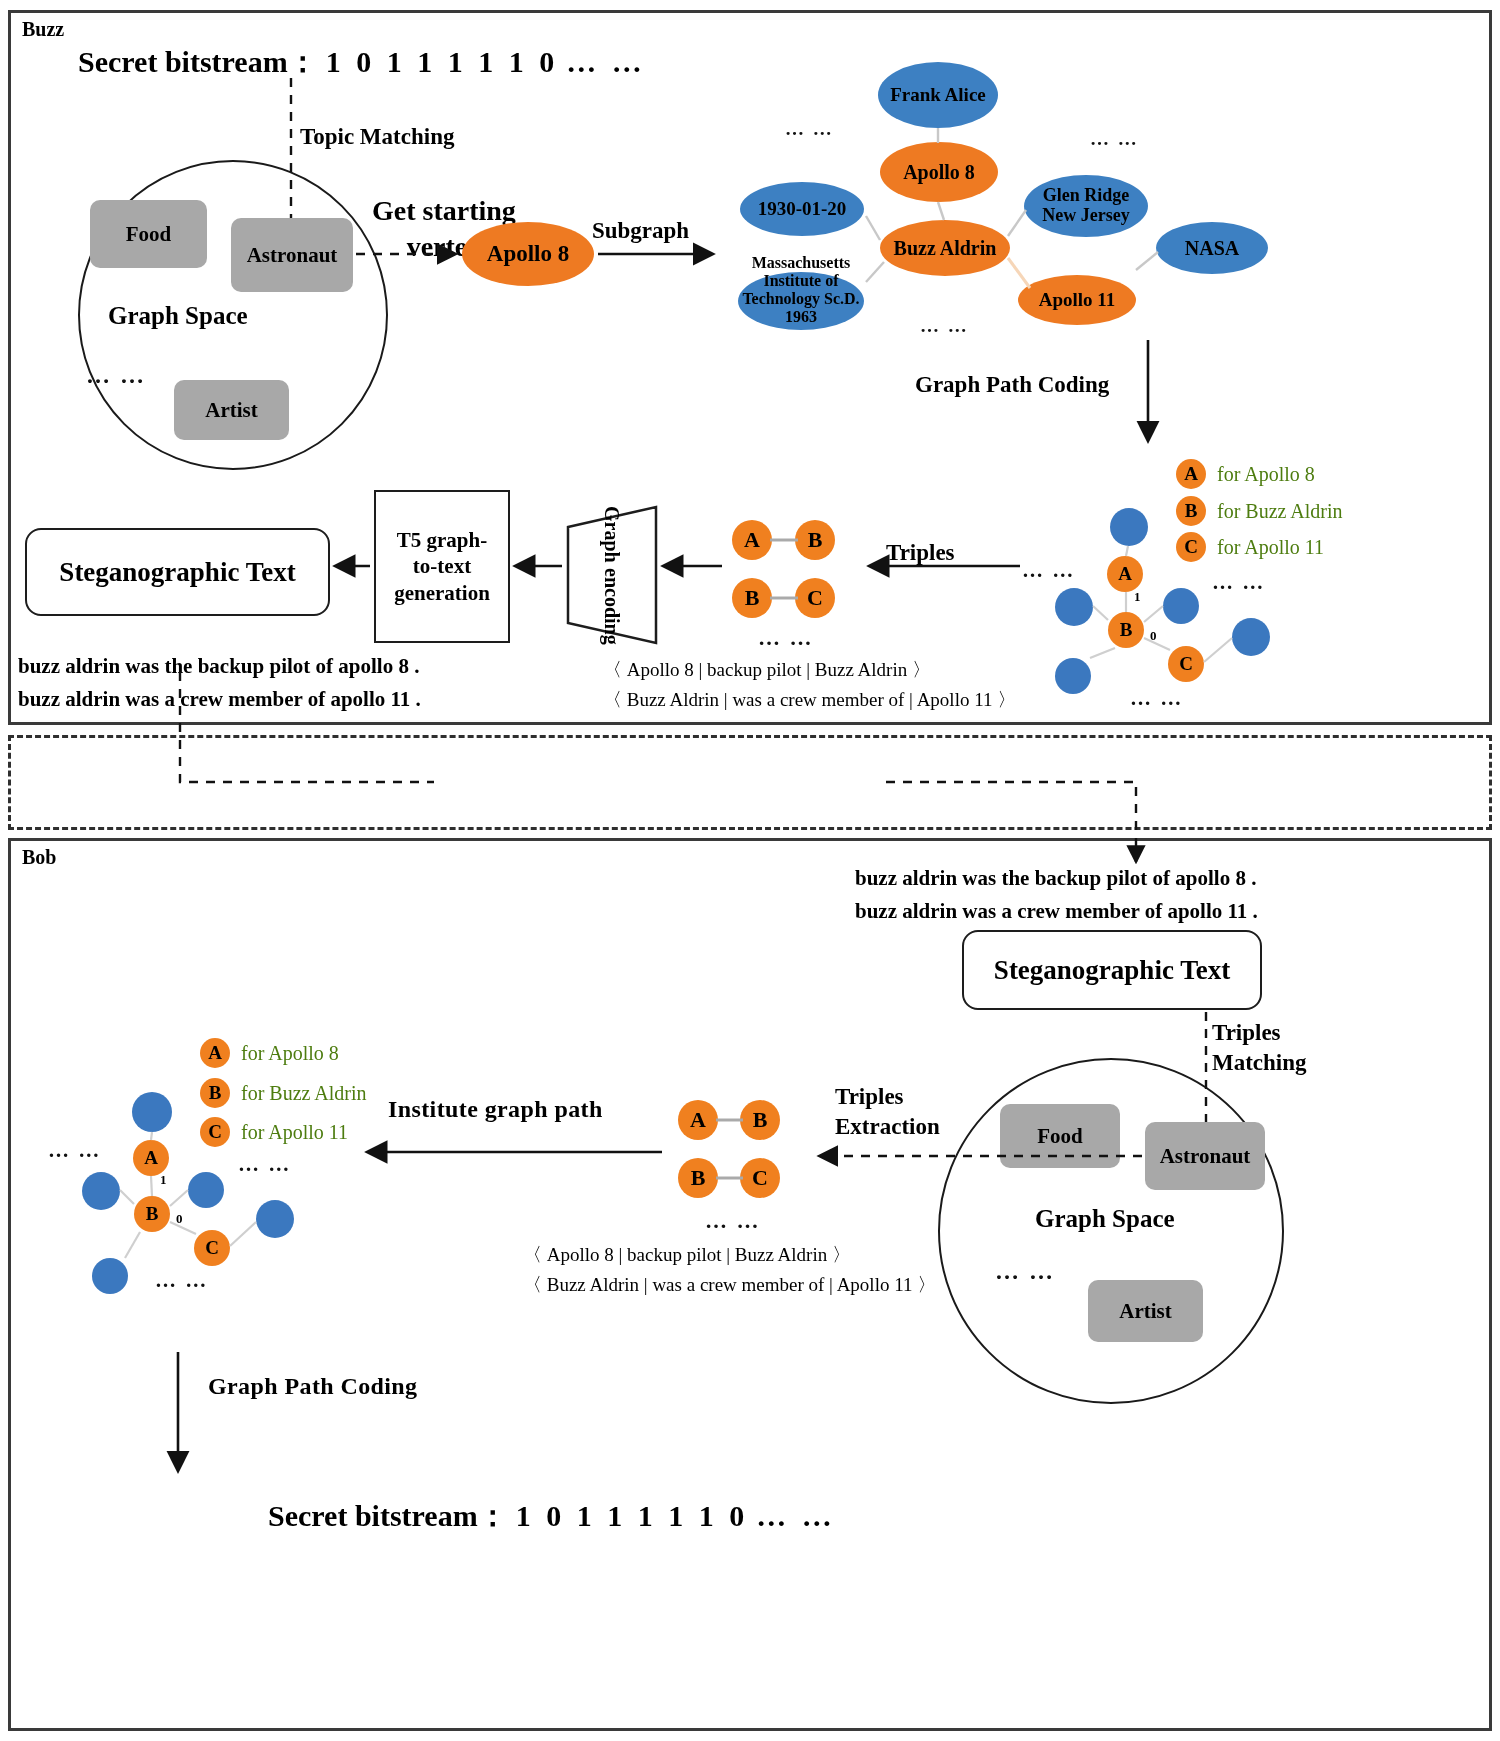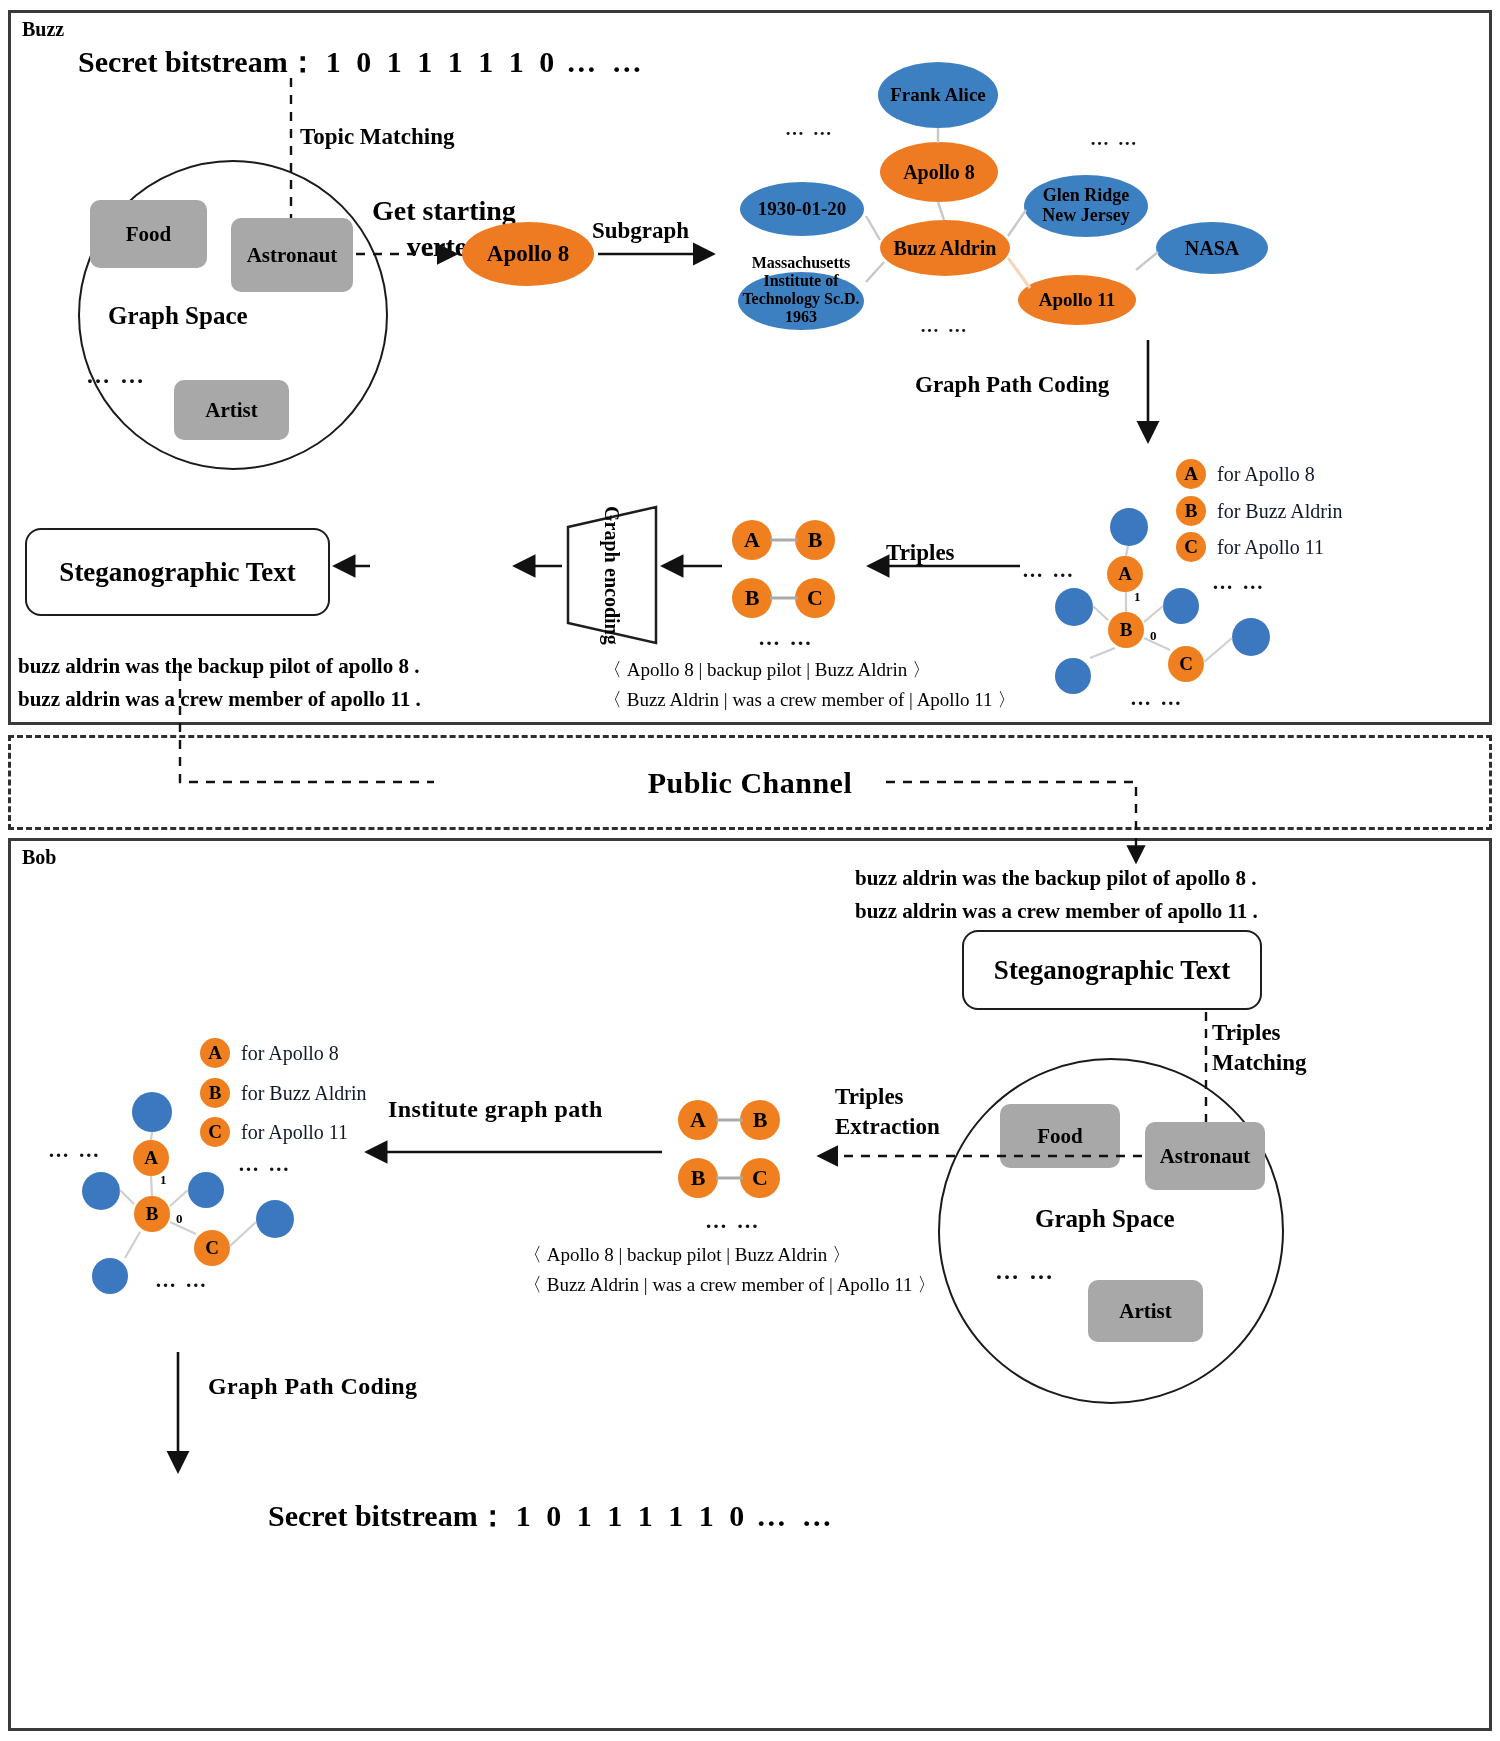--- a/index.html
+++ b/index.html
@@ -154,21 +154,21 @@
   .circ.blue { background: #3b78bf; }
   .circ.orange { background: #f0801f; }
 
   .legend-row { position: absolute; display: flex; align-items: center; gap: 11px; }
   .legend-row .lg-node {
     width: 30px; height: 30px; border-radius: 50%;
     background: #f0801f; color: #000;
     display: flex; align-items: center; justify-content: center;
     font-weight: bold; font-size: 19px;
   }
-  .legend-row .lg-txt { font-size: 20px; color: #0f172a; white-space: nowrap; }
+  .legend-row .lg-txt { font-size: 20px; color: #4d7c0f; white-space: nowrap; }
 
   svg.overlay { position: absolute; left: 0; top: 0; width: 1500px; height: 1741px; pointer-events: none; }
 </style>
 </head>
 <body>
 
 <div class="stage">
 
   <div class="panel" id="alice-panel"></div>
   <div class="panel-tag" id="alice-tag">Buzz</div>
@@ -261,30 +261,36 @@
     <div>〈 Buzz Aldrin | was a crew member of | Apollo 11 〉</div>
   </div>
 
   <svg id="graph-encoding-shape" viewBox="0 0 92 140">
     <polygon points="2,22 90,2 90,138 2,118" fill="#ffffff" stroke="#1d1d1d" stroke-width="2.5"></polygon>
   </svg>
   <div id="graph-encoding-label">
     <span>Graph</span>&nbsp;<span>encoding</span>
   </div>
 
+  <div id="t5-box">
+    <div>
+      <div>T5 graph-</div>
+      <div>to-text</div>
+      <div>generation</div>
+    </div>
+  </div>
 
   <div class="round-box" id="stego-alice">Steganographic Text</div>
 
   <div class="stego-lines" id="stego-lines-alice">
     <div>buzz aldrin was the backup pilot of apollo 8 .</div>
     <div>buzz aldrin was a crew member of apollo 11 .</div>
   </div>
 
   <div id="channel-panel"></div>
-  <div class="txt bold" id="channel-label">Public Channel</div>
 
   <div class="panel" id="bob-panel"></div>
   <div class="panel-tag" id="bob-tag">Bob</div>
 
   <div class="stego-lines" id="stego-lines-bob">
     <div>buzz aldrin was the backup pilot of apollo 8 .</div>
     <div>buzz aldrin was a crew member of apollo 11 .</div>
   </div>
 
   <div class="round-box" id="stego-bob">Steganographic Text</div>

